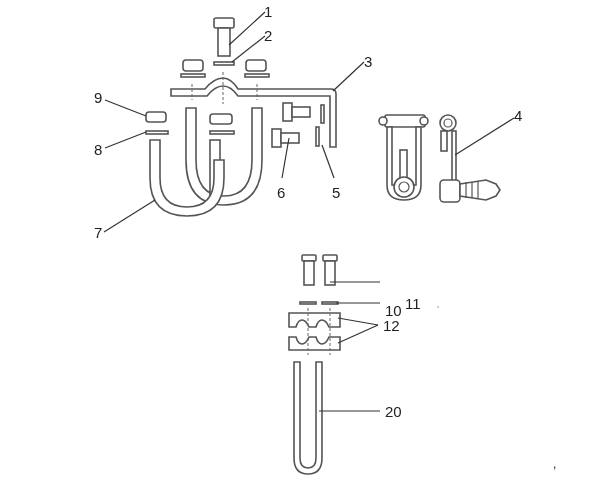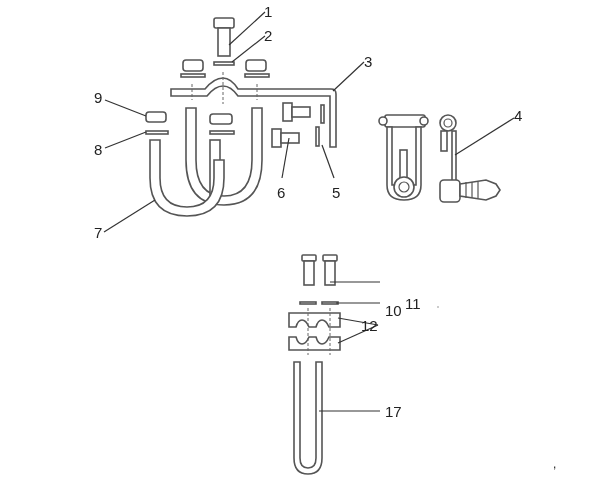--- a/index.html
+++ b/index.html
@@ -122,16 +122,16 @@
   <span class="callout" style="left:264px;top:28px;">2</span>
   <span class="callout" style="left:364px;top:54px;">3</span>
   <span class="callout" style="left:514px;top:108px;">4</span>
   <span class="callout" style="left:332px;top:185px;">5</span>
   <span class="callout" style="left:277px;top:185px;">6</span>
   <span class="callout" style="left:94px;top:225px;">7</span>
   <span class="callout" style="left:94px;top:142px;">8</span>
   <span class="callout" style="left:94px;top:90px;">9</span>
   <span class="callout" style="left:385px;top:275px;margin-top:28px;">10</span>
   <span class="callout" style="left:385px;top:296px;margin-left:20px;">11</span>
-  <span class="callout" style="left:361px;top:318px;">12</span>
-  <span class="callout" style="left:385px;top:404px;">17</span>
+  <span class="callout" style="left:383px;top:318px;">12</span>
+  <span class="callout" style="left:385px;top:404px;">20</span>
   <span class="callout" style="left:553px;top:458px;font-size:12px;">,</span>
 </div>
 
 </body></html>

